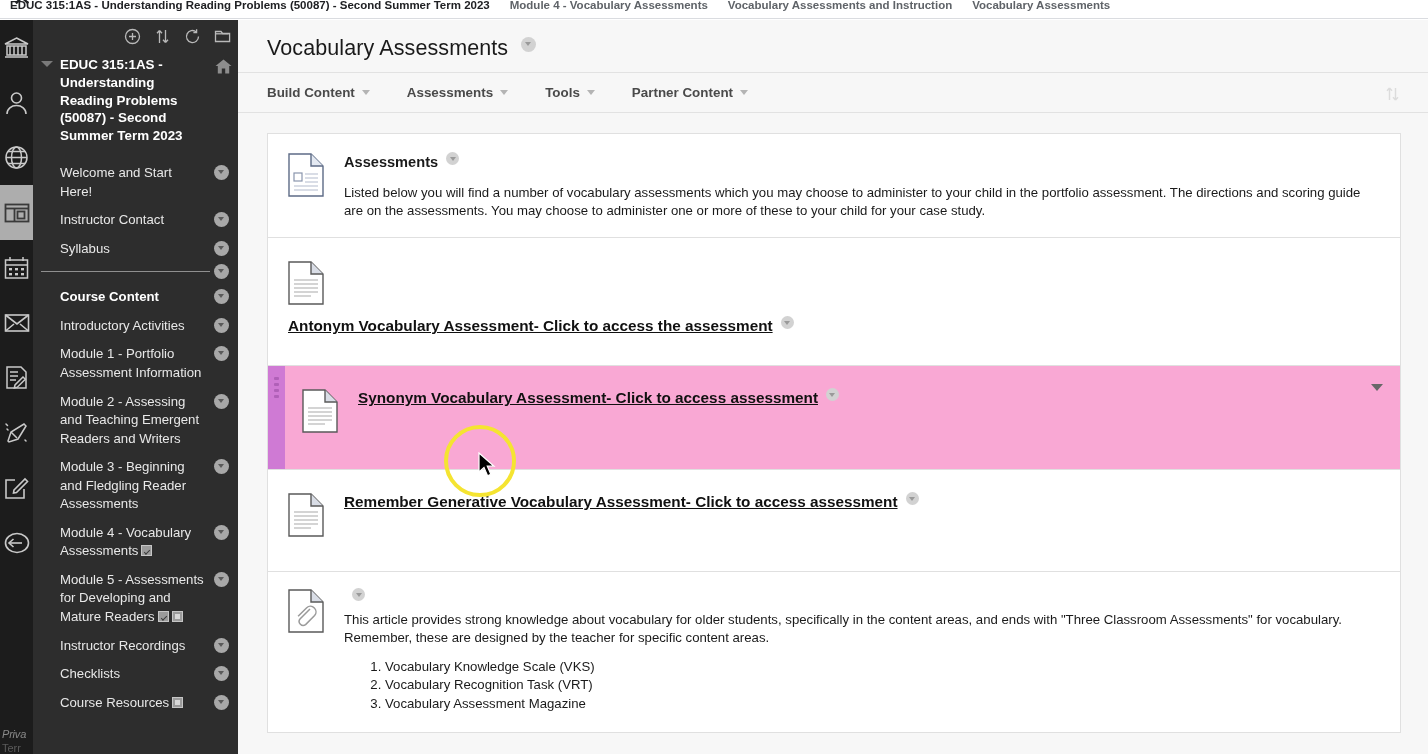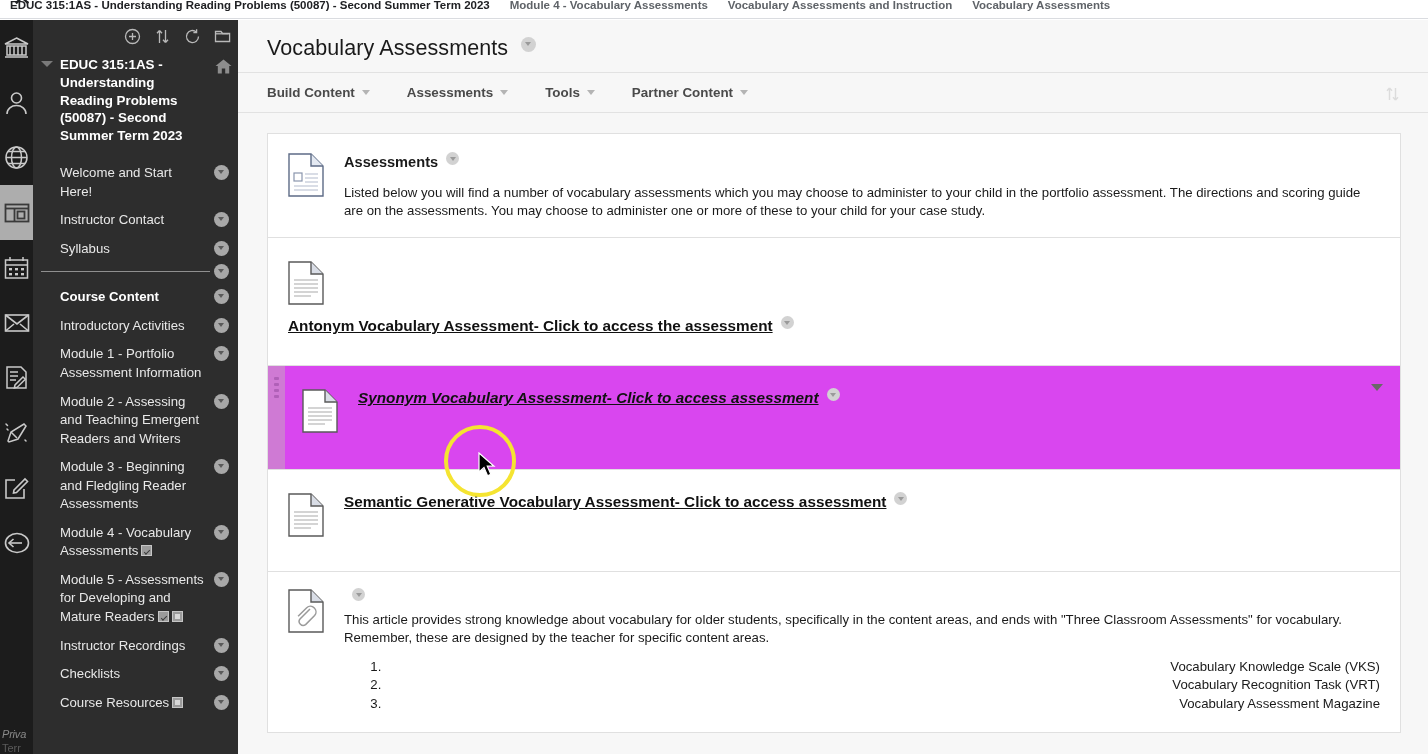--- a/index.html
+++ b/index.html
@@ -210,22 +210,21 @@
     border: 1px solid #e0e0e0;
     border-top: none;
     position: relative;
   }
   .card.first { border-top: 1px solid #e0e0e0; }
   .card-inner {
     display: flex; gap: 0;
     padding: 18px 20px 18px 20px;
   }
   .card.selected {
-    background: #d946ef;
-    font-style: italic;
+    background: #f9a8d4;
   }
   .accent {
     position: absolute; left: 0; top: 0; bottom: 0;
     width: 17px; background: #cf7ad4;
   }
   .accent-handle {
     position: absolute; left: 6px; top: 11px;
     width: 5px; height: 22px;
   }
   .accent-handle i {
@@ -254,21 +253,21 @@
   }
   .ci-para {
     font-size: 13.2px; color: #1a1a1a; line-height: 1.34;
     margin-top: 13px;
   }
   .ci-para.tight { margin-top: 4px; }
   .ci-olist {
     margin: 11px 0 0 41px;
     font-size: 13.2px; color: #1a1a1a; line-height: 1.41;
   }
-  .ci-olist li { list-style: decimal; text-align: right; }
+  .ci-olist li { list-style: decimal; }
   .card.selected .ci-body { }
 
   
   .click-ring {
     position: absolute; left: 444px; top: 425px;
     width: 72px; height: 72px; border-radius: 50%;
     border: 4px solid #f5e431; background: transparent;
     pointer-events: none; z-index: 50;
   }
   .cursor {
@@ -612,21 +611,21 @@
       <div class="card">
         <div class="card-inner" style="padding-top:22px;padding-bottom:30px;">
           <div class="ci-icon">
             <svg width="36" height="44" viewBox="0 0 36 44" fill="#ffffff" stroke="#5a5a5a" stroke-width="1.4">
               <path d="M1 1h22l12 12v30H1z"></path>
               <path d="M23 1v12h12" fill="#d9dde6"></path>
               <path d="M6 19h24M6 23h24M6 27h24M6 31h24M6 35h17" stroke="#a9a9a9" stroke-width="1.2"></path>
             </svg>
           </div>
           <div class="ci-body">
-            <span class="ci-title-link">Semantic Generative Vocabulary Assessment- Click to access assessment</span><span class="opt-chev sm"></span>
+            <span class="ci-title-link">Remember Generative Vocabulary Assessment- Click to access assessment</span><span class="opt-chev sm"></span>
           </div>
         </div>
       </div>
 
       <div class="card">
         <div class="card-inner" style="padding-top:16px;">
           <div class="ci-icon">
             <svg width="36" height="44" viewBox="0 0 36 44" fill="#ffffff" stroke="#5a5a5a" stroke-width="1.4">
               <path d="M1 1h22l12 12v30H1z"></path>
               <path d="M23 1v12h12" fill="#d9dde6"></path>

